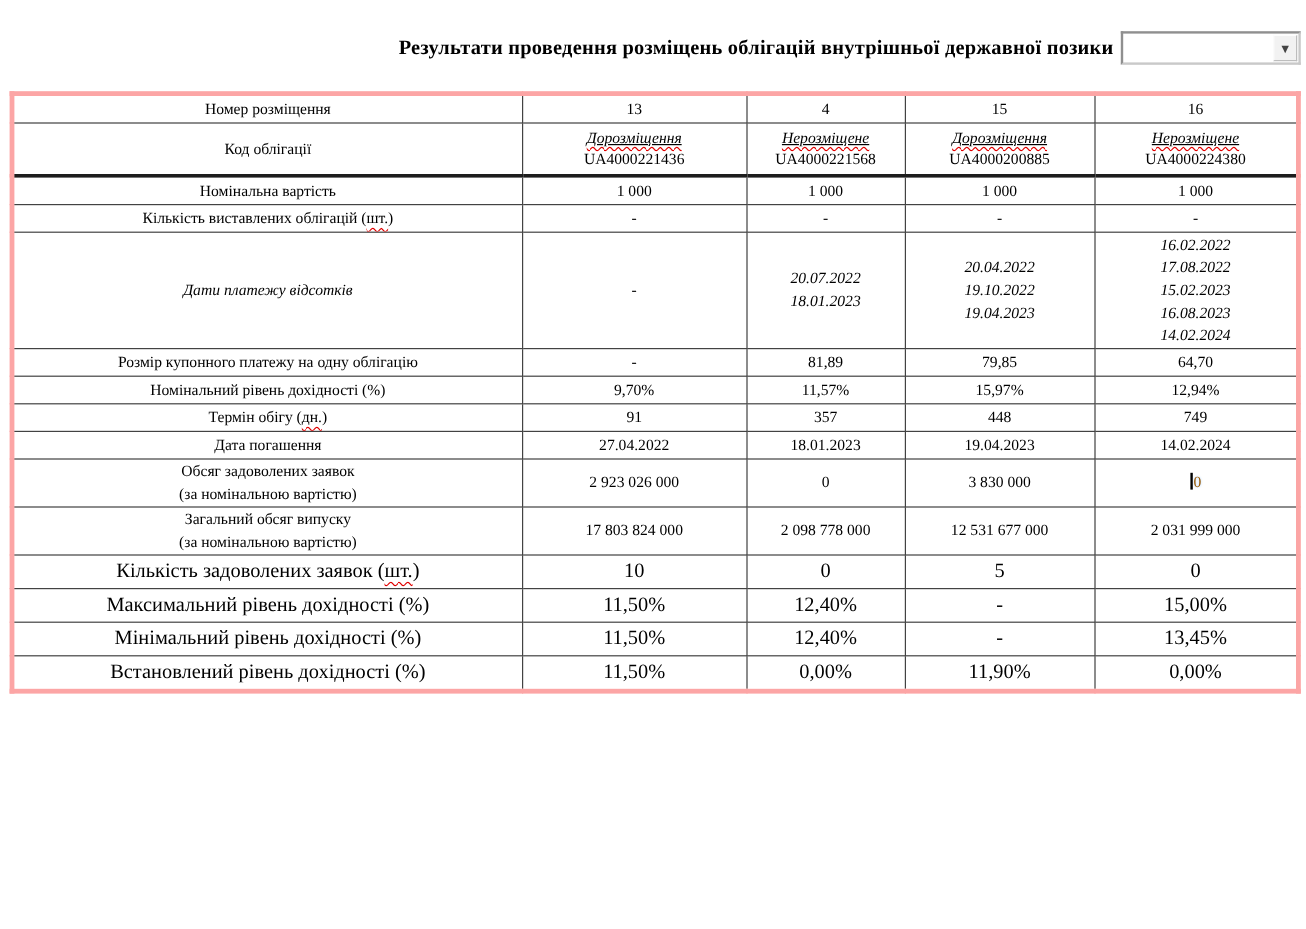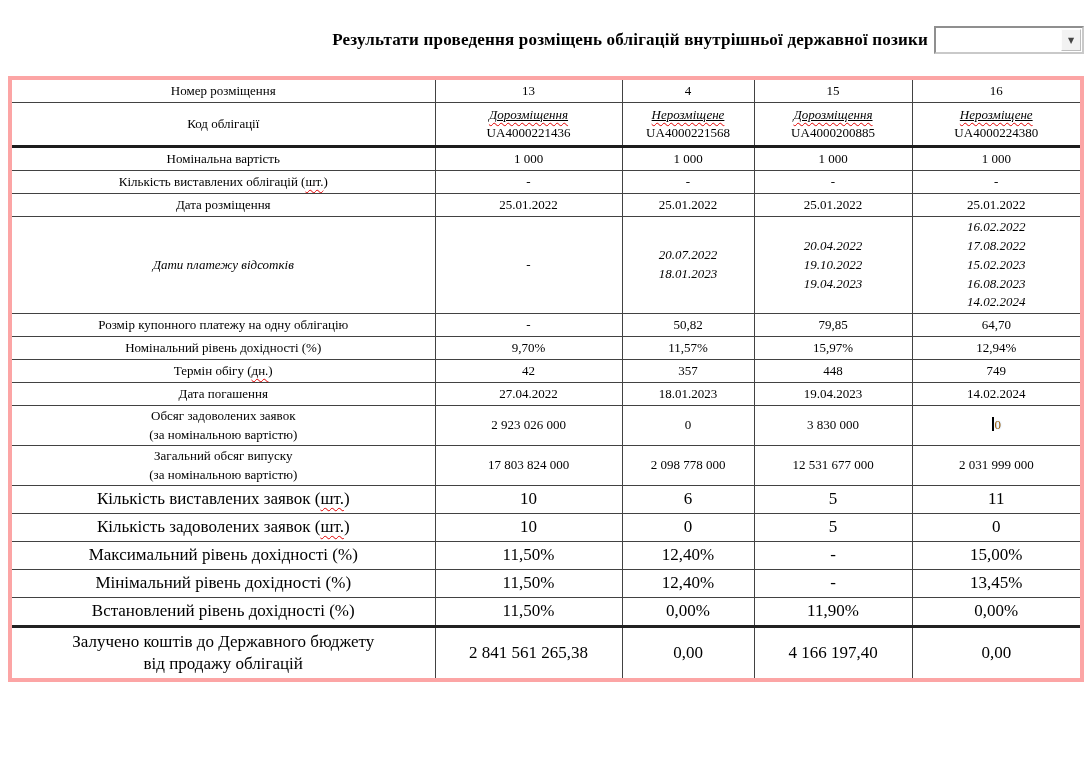--- a/index.html
+++ b/index.html
@@ -104,51 +104,44 @@
         <td>1 000</td>
         <td>1 000</td>
       </tr>
       <tr class="small">
         <td>Кількість виставлених облігацій (<span class="sq">шт.</span>)</td>
         <td>-</td>
         <td>-</td>
         <td>-</td>
         <td>-</td>
       </tr>
-      <tr class="small">
-        <td>Дата розміщення</td>
-        <td>25.01.2022</td>
-        <td>25.01.2022</td>
-        <td>25.01.2022</td>
-        <td>25.01.2022</td>
-      </tr>
       <tr class="small tall">
         <td>Дати платежу відсотків</td>
         <td>-</td>
         <td>20.07.2022<br>18.01.2023</td>
         <td>20.04.2022<br>19.10.2022<br>19.04.2023</td>
         <td>16.02.2022<br>17.08.2022<br>15.02.2023<br>16.08.2023<br>14.02.2024</td>
       </tr>
       <tr class="small">
         <td>Розмір купонного платежу на одну облігацію</td>
         <td>-</td>
-        <td>50,82</td>
+        <td>81,89</td>
         <td>79,85</td>
         <td>64,70</td>
       </tr>
       <tr class="small">
         <td>Номінальний рівень дохідності (%)</td>
         <td>9,70%</td>
         <td>11,57%</td>
         <td>15,97%</td>
         <td>12,94%</td>
       </tr>
       <tr class="small">
         <td>Термін обігу (<span class="sq">дн.</span>)</td>
-        <td>42</td>
+        <td>91</td>
         <td>357</td>
         <td>448</td>
         <td>749</td>
       </tr>
       <tr class="small">
         <td>Дата погашення</td>
         <td>27.04.2022</td>
         <td>18.01.2023</td>
         <td>19.04.2023</td>
         <td>14.02.2024</td>
@@ -159,27 +152,20 @@
         <td>0</td>
         <td>3 830 000</td>
         <td><span class="caret-bar"></span><span class="cursor-zero">0</span></td>
       </tr>
       <tr class="small">
         <td>Загальний обсяг випуску<br>(за номінальною вартістю)</td>
         <td>17 803 824 000</td>
         <td>2 098 778 000</td>
         <td>12 531 677 000</td>
         <td>2 031 999 000</td>
-      </tr>
-      <tr class="lg">
-        <td>Кількість виставлених заявок (<span class="sq">шт.</span>)</td>
-        <td>10</td>
-        <td>6</td>
-        <td>5</td>
-        <td>11</td>
       </tr>
       <tr class="lg">
         <td>Кількість задоволених заявок (<span class="sq">шт.</span>)</td>
         <td>10</td>
         <td>0</td>
         <td>5</td>
         <td>0</td>
       </tr>
       <tr class="lg">
         <td>Максимальний рівень дохідності (%)</td>
@@ -195,21 +181,14 @@
         <td>-</td>
         <td>13,45%</td>
       </tr>
       <tr class="lg">
         <td>Встановлений рівень дохідності (%)</td>
         <td>11,50%</td>
         <td>0,00%</td>
         <td>11,90%</td>
         <td>0,00%</td>
       </tr>
-      <tr class="lg thick-top last">
-        <td>Залучено коштів до Державного бюджету<br>від продажу облігацій</td>
-        <td>2 841 561 265,38</td>
-        <td>0,00</td>
-        <td>4 166 197,40</td>
-        <td>0,00</td>
-      </tr>
     </tbody>
 </table>
 
 </body></html>

